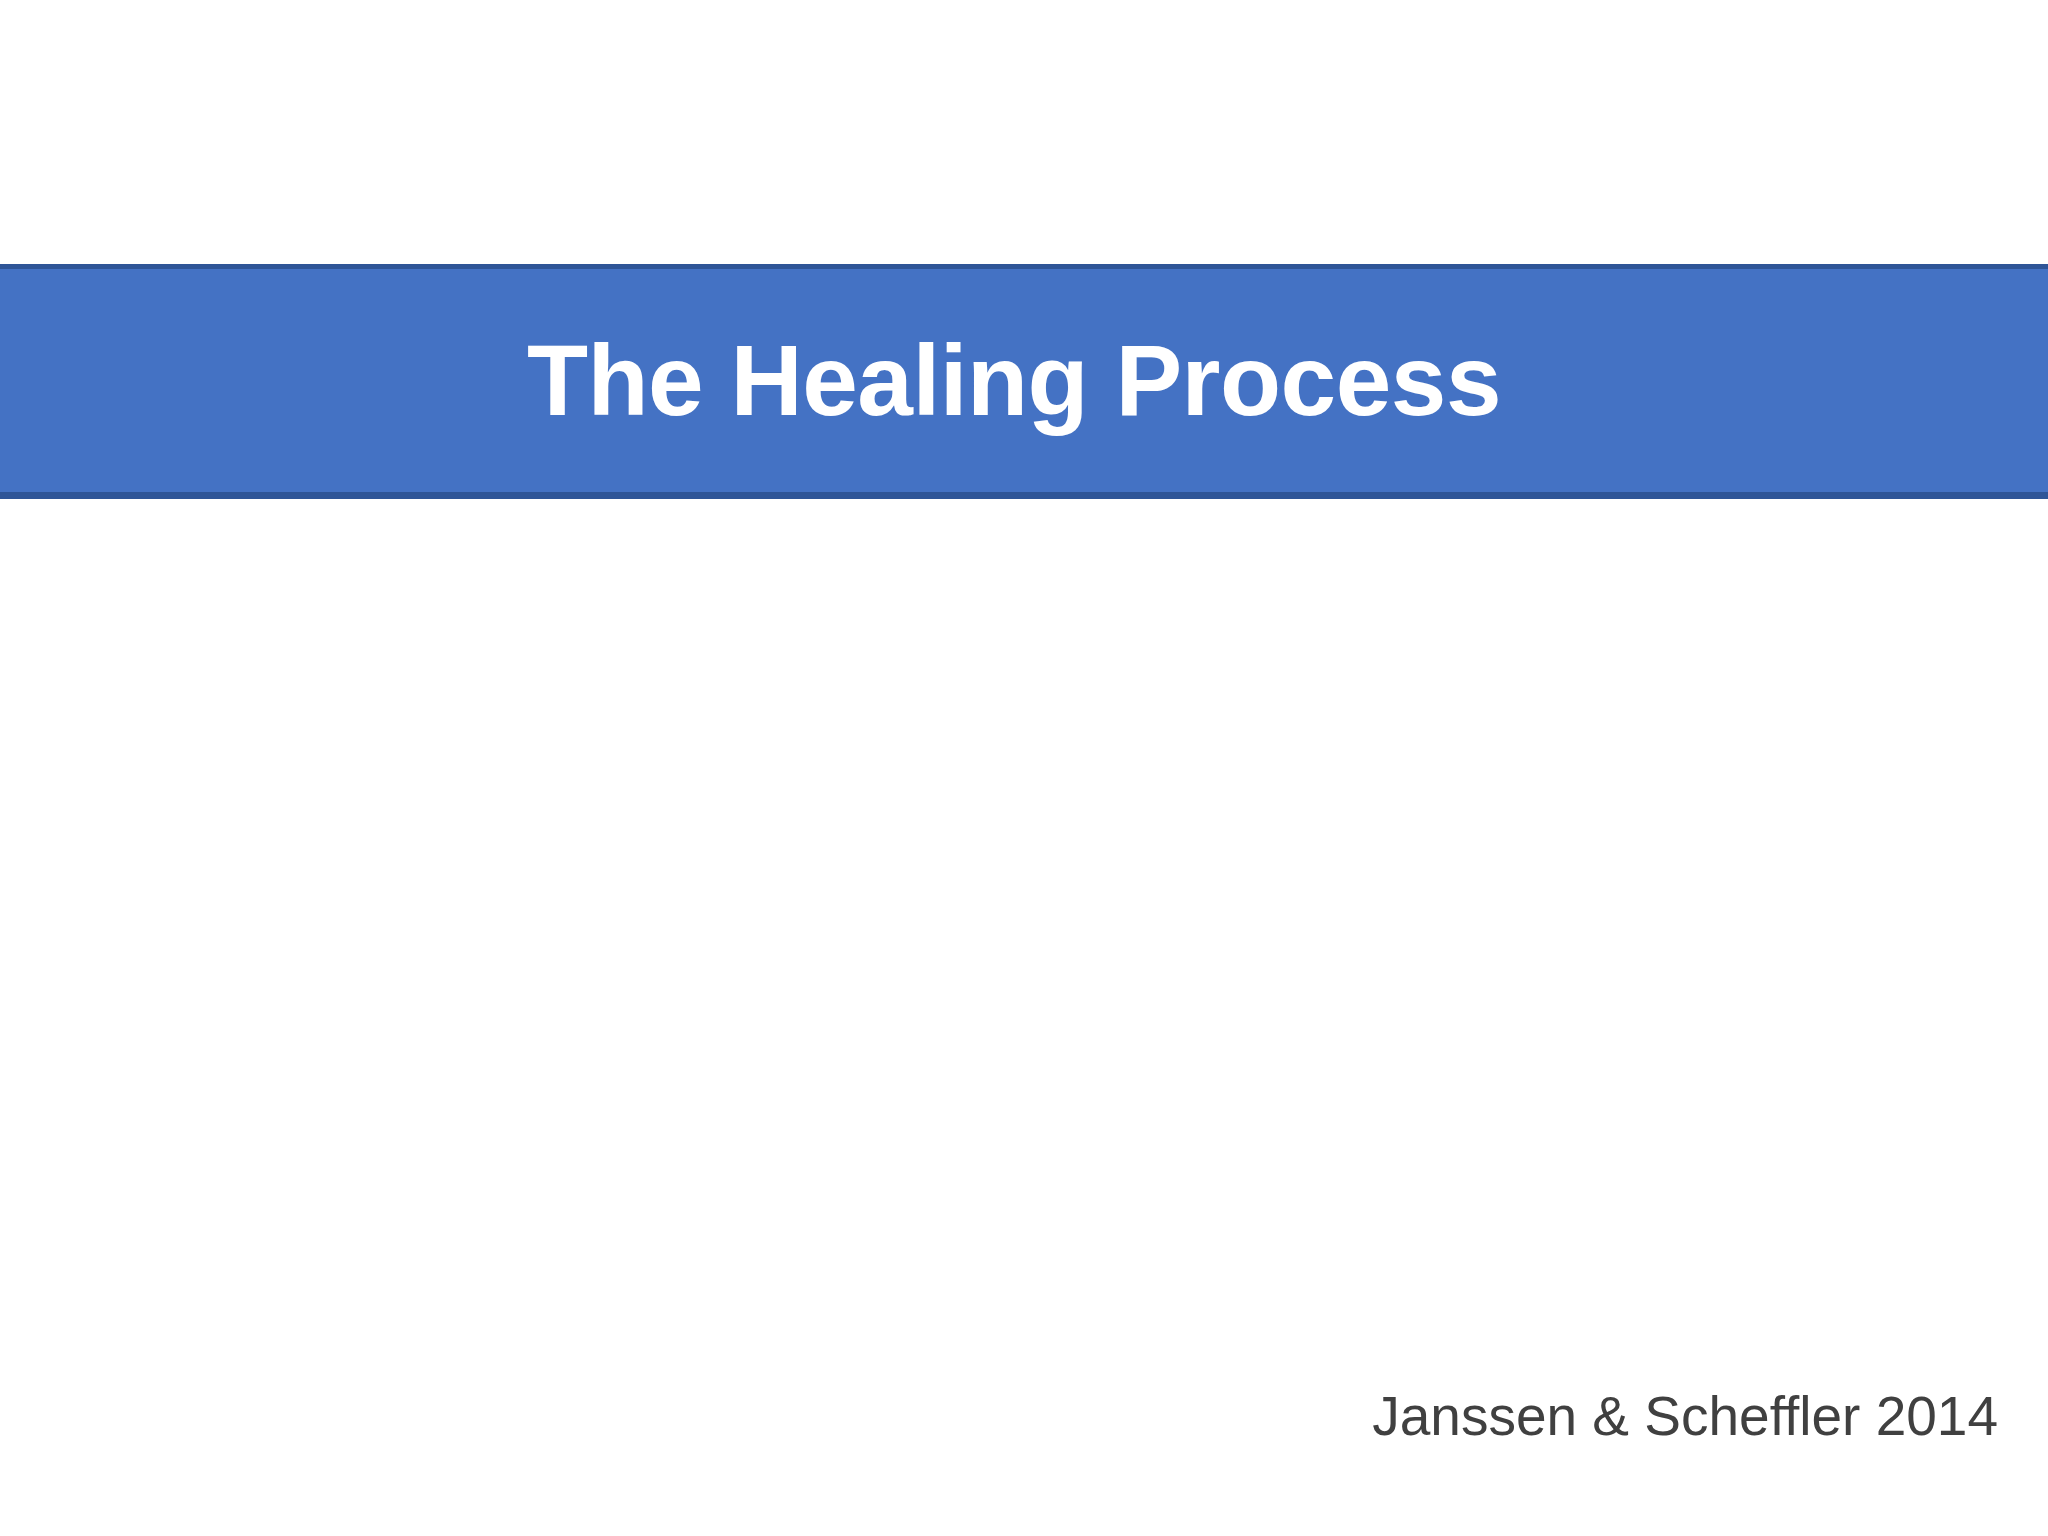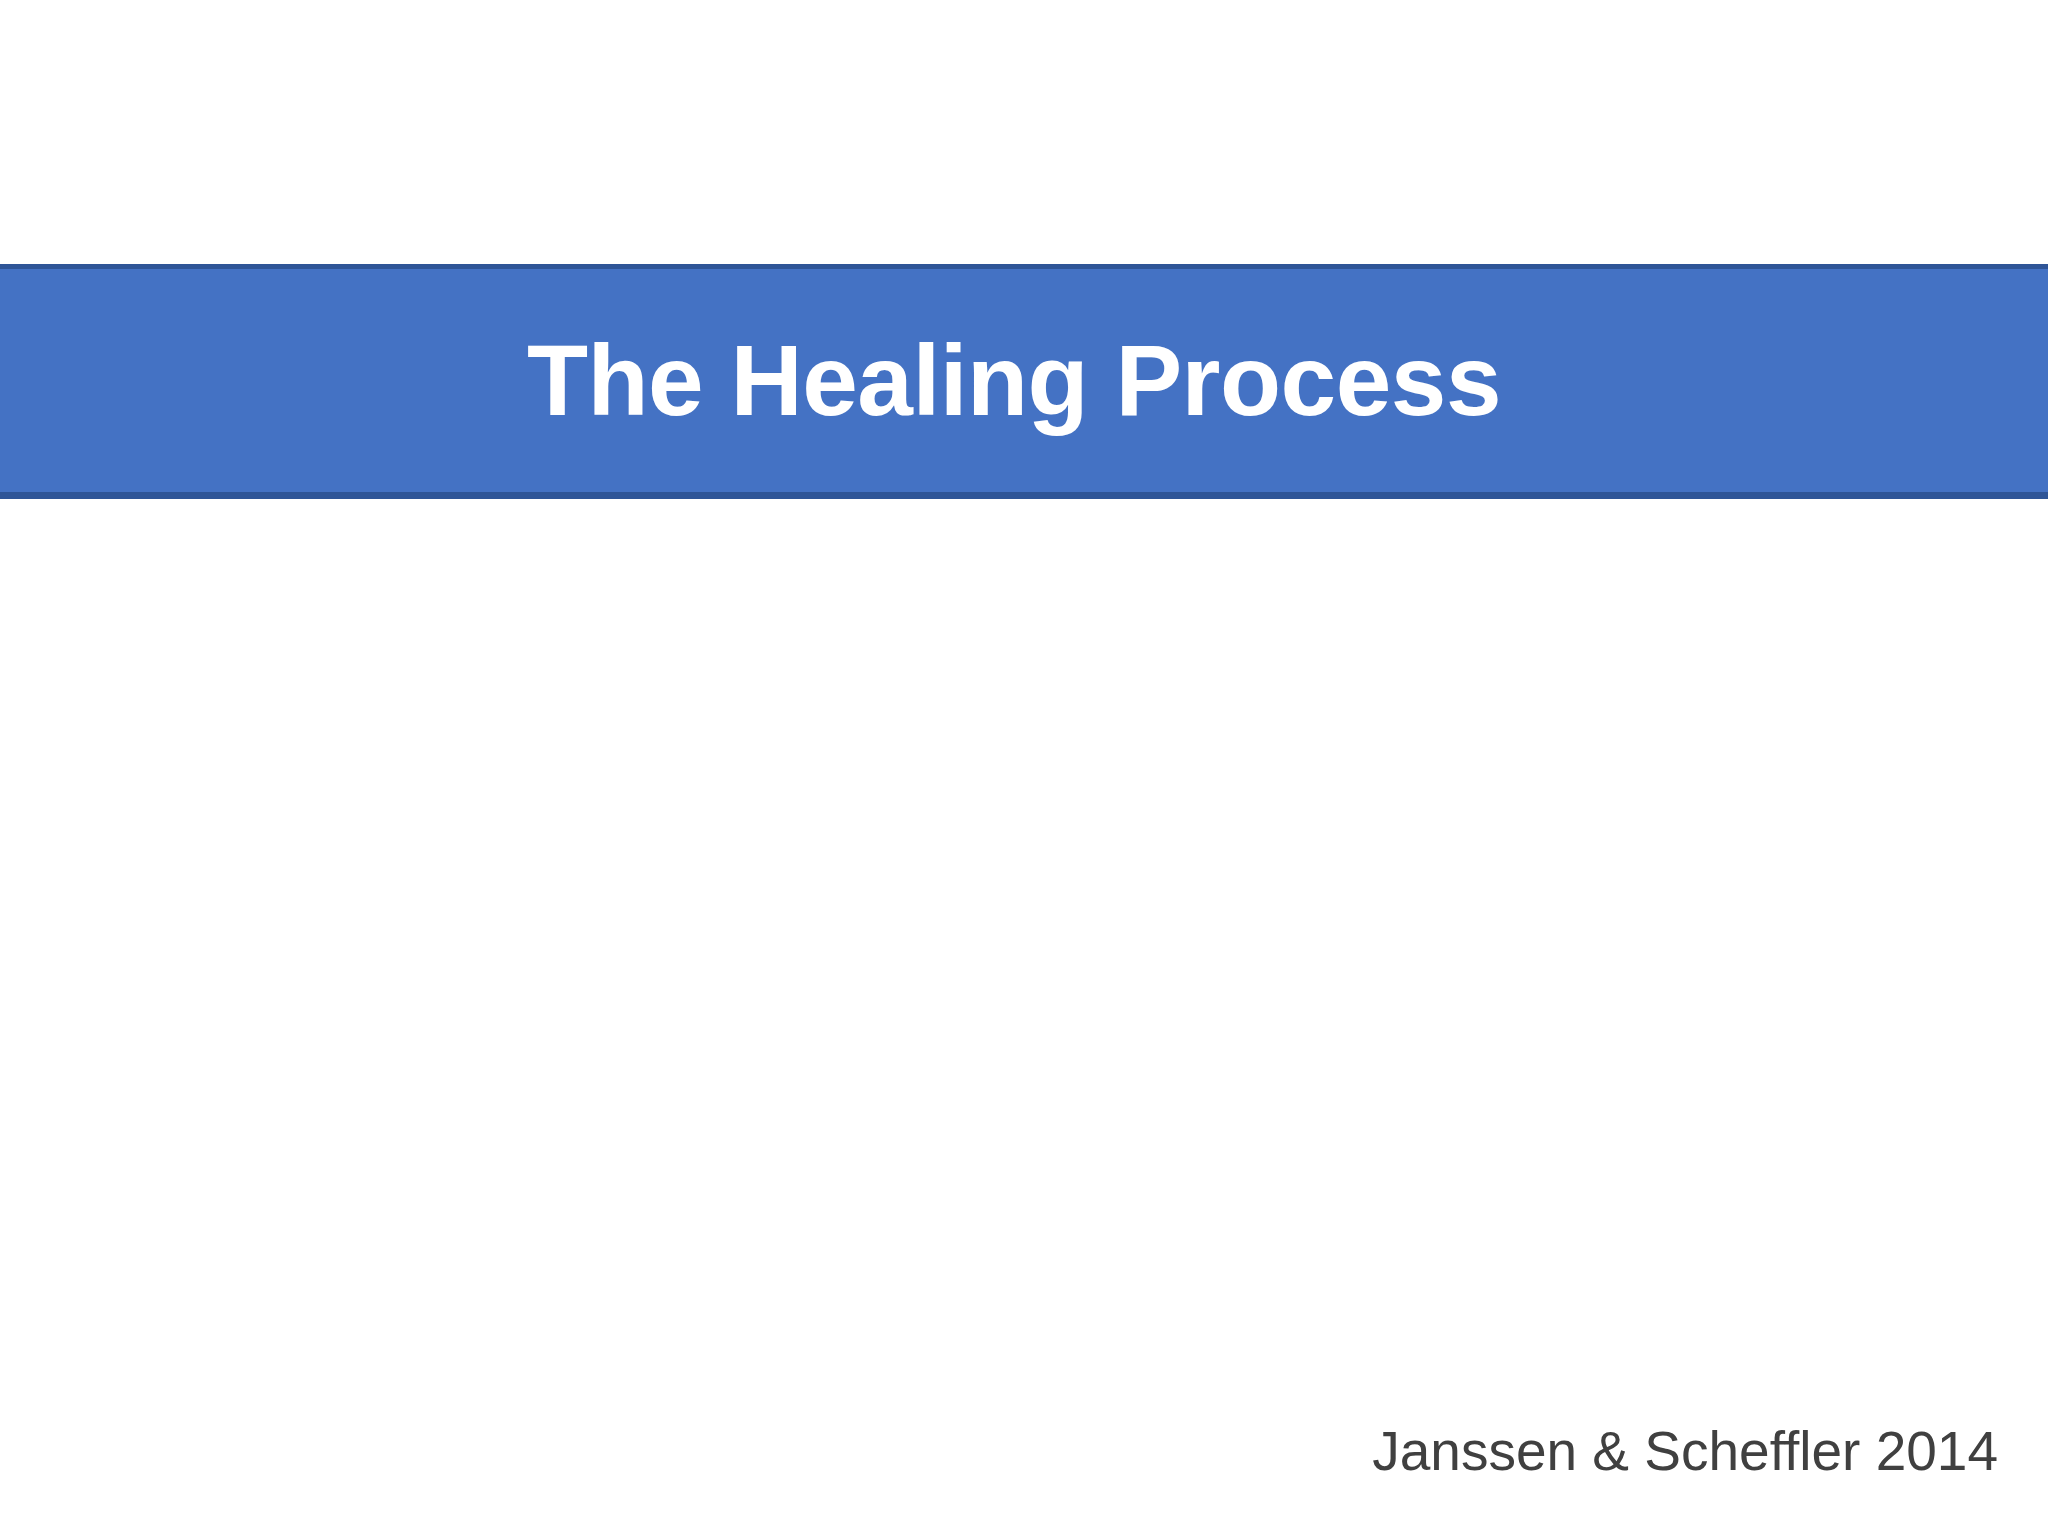--- a/index.html
+++ b/index.html
@@ -78,21 +78,21 @@
   }
 
   .body-line.spacer-bottom {
     margin-top: 81px;
   }
 
   
   .citation {
     position: absolute;
     right: 50px;
-    top: 1424px;
+    top: 1389px;
     color: #404040;
     font-size: 55px;
     font-weight: normal;
     line-height: 1.0;
     white-space: nowrap;
     text-align: right;
     margin: 0;
     padding: 0;
   }
 </style>

